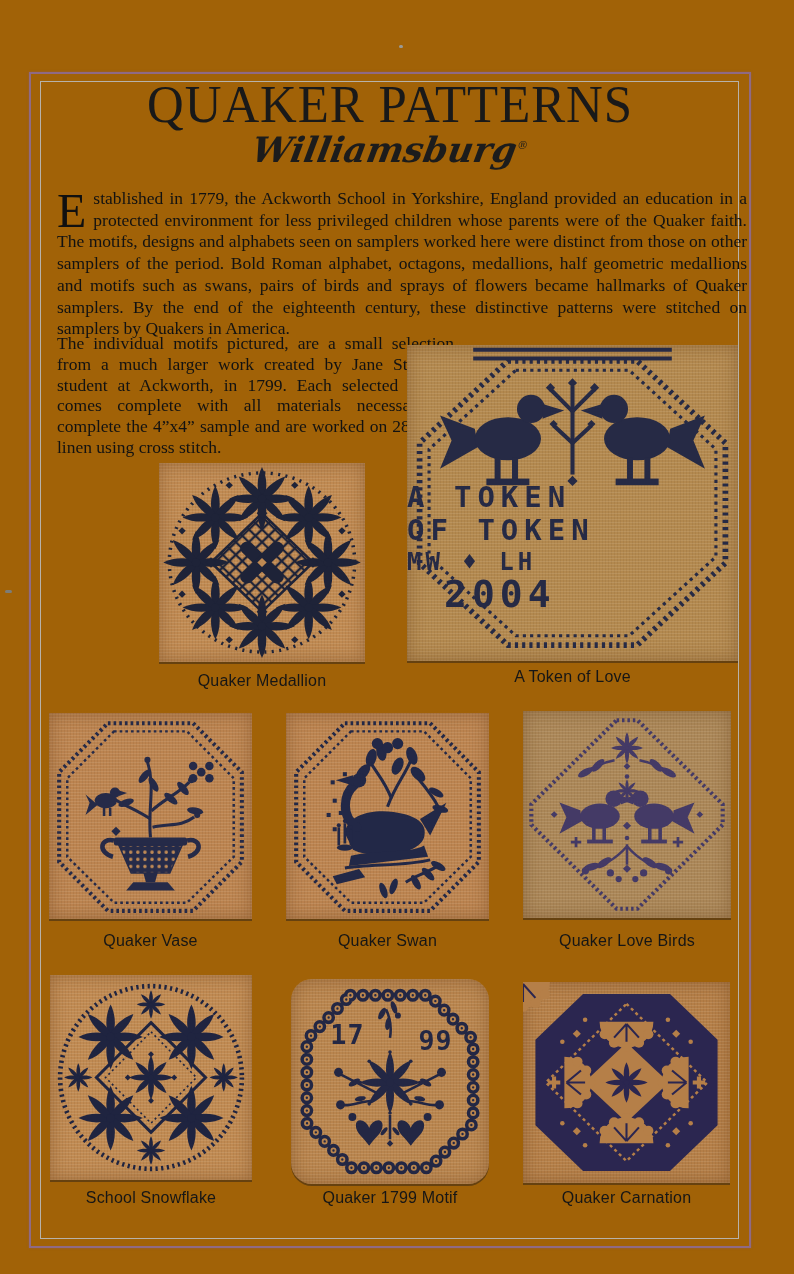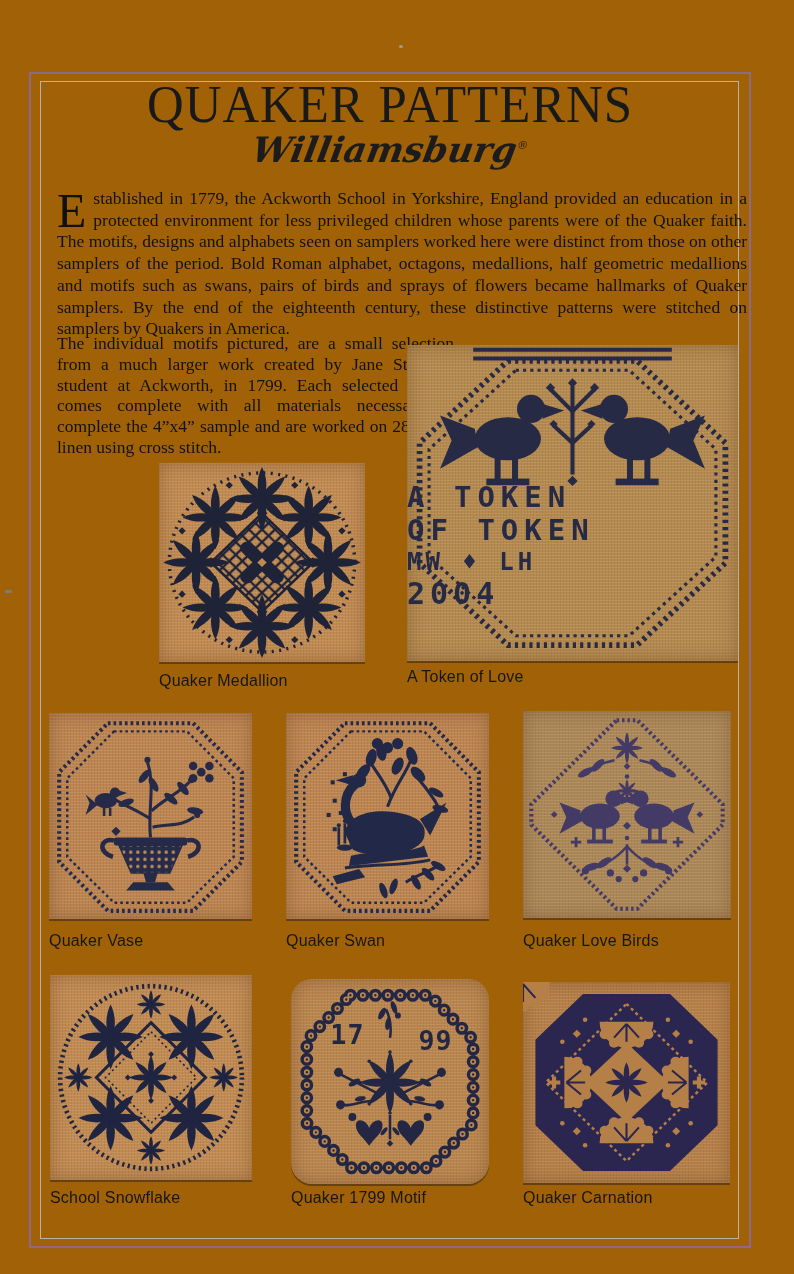--- a/index.html
+++ b/index.html
@@ -26,28 +26,28 @@
   .p1{left:57px;top:188px;width:690px;}
   .p2{left:57px;top:333px;width:397px;line-height:20.8px;}
   .dropcap{float:left;font-size:48px;line-height:39px;padding:3px 7px 0 0;color:#101010;}
   
   .photo{position:absolute;overflow:hidden;
          box-shadow:inset 0 0 18px rgba(90,50,15,.38), 0 2px 0 rgba(55,38,22,.55);
          background-image:
            repeating-linear-gradient(0deg, rgba(255,245,225,.10) 0 1px, rgba(0,0,0,0) 1px 3px),
            repeating-linear-gradient(90deg, rgba(70,40,10,.08) 0 1px, rgba(0,0,0,0) 1px 3px);}
   .photo svg{width:100%;height:100%;display:block;}
-  .caption{position:absolute;font-family:"Liberation Sans",sans-serif;
+  .caption{position:absolute;text-align:center;font-family:"Liberation Sans",sans-serif;
            font-size:16px;color:#161616;letter-spacing:.2px;}
   
   .tok-text{position:absolute;left:0;right:0;top:43%;text-align:left;
             font-family:"DejaVu Sans Mono","DejaVu Sans",monospace;font-weight:bold;color:#262a45;}
   .tok-l1,.tok-l2{font-size:29px;letter-spacing:6px;line-height:33px;}
   .tok-l3{font-size:24px;letter-spacing:4px;line-height:30px;}
-  .tok-l4{font-size:30px;letter-spacing:5px;line-height:34px;}
+  .tok-l4{font-size:38px;letter-spacing:5px;line-height:34px;margin-left:37px;}
   .defs-holder{position:absolute;width:0;height:0;overflow:hidden;}
 </style>
 </head>
 <body>
 
 <div class="page">
 
   <div class="speck speck-top"></div>
   <div class="speck speck-left"></div>
 

